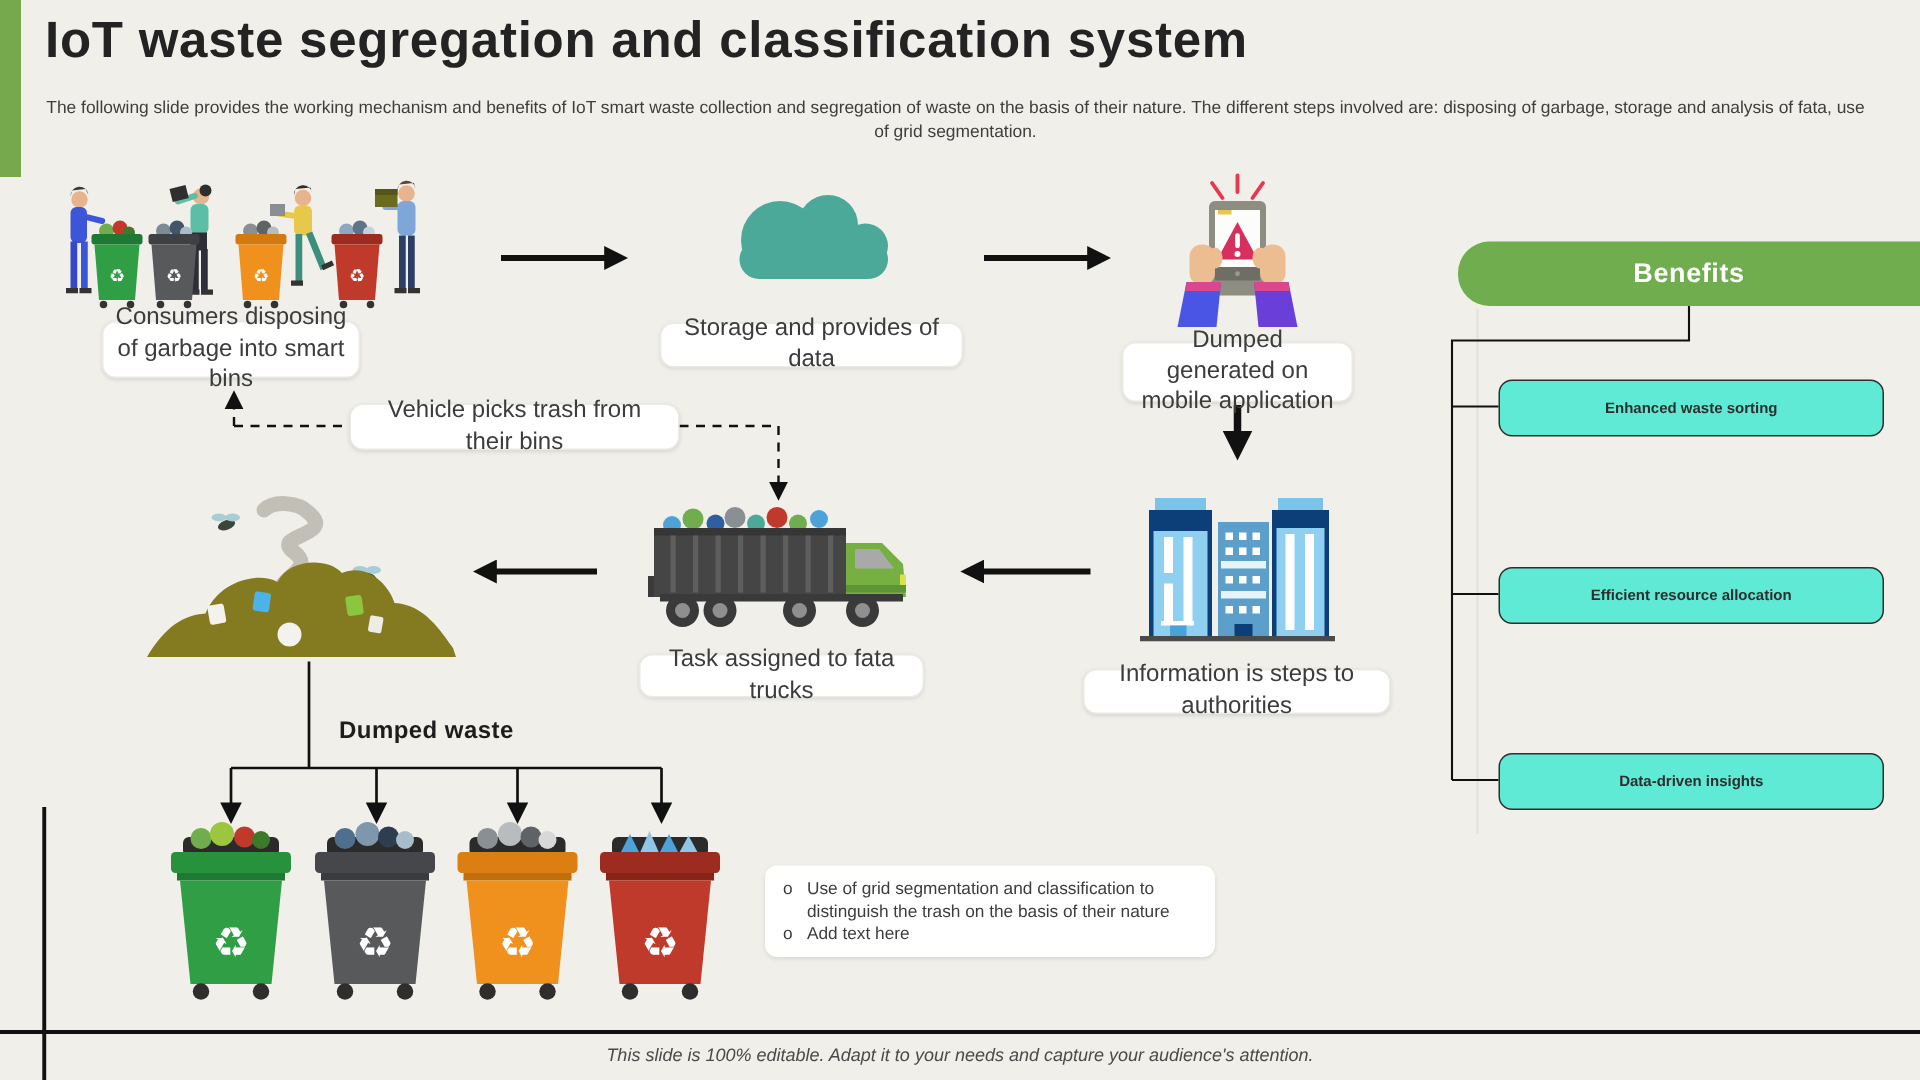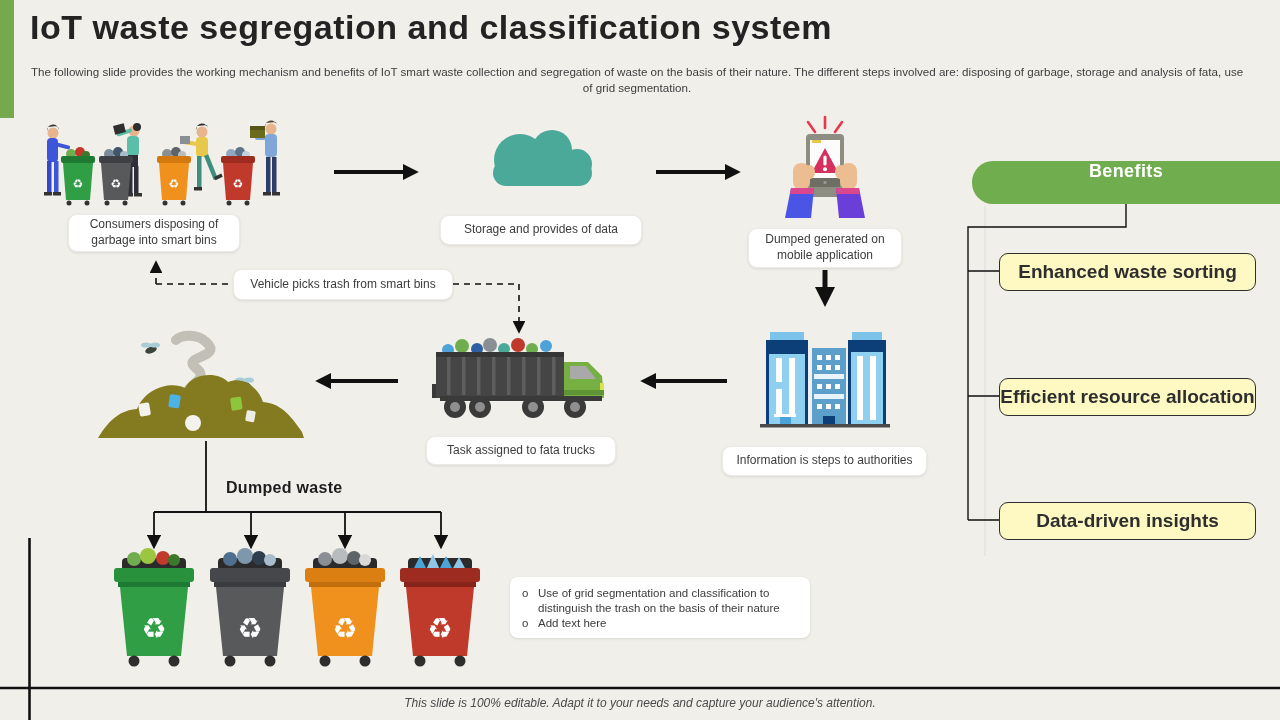--- a/index.html
+++ b/index.html
@@ -15,36 +15,36 @@
     font-size:34px;font-weight:800;color:#232323;letter-spacing:.5px;
   }
   .subtitle{
     left:28px;top:64px;width:1218px;
     font-size:11.6px;line-height:1.35;color:#3E3E3E;text-align:center;
   }
   .label-box{
     position:absolute;background:#FFFFFF;border:1px solid #ECEAE4;border-radius:9px;
     box-shadow:0 1px 3px rgba(0,0,0,.10);
     display:flex;align-items:center;justify-content:center;text-align:center;
-    font-size:12px;line-height:1.3;color:#3C3C3C;padding:3px 8px;box-sizing:border-box;
+    font-size:16px;line-height:1.3;color:#3C3C3C;padding:3px 8px;box-sizing:border-box;
   }
   .dumped-label{
     left:226px;top:468px;width:180px;
     font-size:16px;font-weight:800;color:#1D1D1D;letter-spacing:.3px;margin-top:11px;
   }
   .benefits-header{
     left:972px;top:161px;width:308px;height:43px;background:#6FAD4E;
-    border-radius:21px 0 0 21px;display:flex;justify-content:center;
+    border-radius:21px 0 0 21px;display:flex;align-items:center;justify-content:center;
     color:#FFFFFF;font-size:18px;font-weight:800;letter-spacing:.4px;
   }
   .benefit-box{
-    position:absolute;left:999px;width:255px;height:36px;background:#fef9c3;
+    position:absolute;left:999px;width:255px;height:36px;background:#5eead4;
     border:1.3px solid #2E2E2E;border-radius:9px;
     display:flex;align-items:center;justify-content:center;
-    font-size:19px;font-weight:700;color:#2E2E2E;
+    font-size:10px;font-weight:700;color:#2E2E2E;
   }
   .notes-box{
     left:510px;top:577px;width:300px;height:61px;background:#FFFFFF;
     border-radius:8px;box-shadow:0 1px 3px rgba(0,0,0,.10);
     padding:9px 12px;box-sizing:border-box;
     font-size:11.5px;color:#3C3C3C;line-height:1.3;
   }
   .note-row{display:flex;align-items:flex-start;}
   .note-marker{width:16px;flex:0 0 16px;}
   .footer-text{
@@ -386,21 +386,21 @@
 
   <path d="M1126,204 L1126,227 L968,227 L968,520 M968,271 L999,271 M968,396 L999,396 M968,520 L999,520" stroke="#111" stroke-width="1.4" fill="none"></path>
 
   <line x1="0" y1="688" x2="1280" y2="688" stroke="#111" stroke-width="2.6"></line>
   <line x1="29.5" y1="538" x2="29.5" y2="720" stroke="#111" stroke-width="2.6"></line>
 </svg>
 
 <div class="label-box" style="left:68px;top:214px;width:172px;height:38px">Consumers disposing of garbage into smart bins</div>
 <div class="label-box" style="left:440px;top:215px;width:202px;height:30px">Storage and provides of data</div>
 <div class="label-box" style="left:748px;top:228px;width:154px;height:40px">Dumped generated on mobile application</div>
-<div class="label-box" style="left:233px;top:269px;width:220px;height:31px">Vehicle picks trash from smart bins</div>
+<div class="label-box" style="left:233px;top:269px;width:220px;height:31px">Vehicle picks trash from their bins</div>
 <div class="label-box" style="left:722px;top:446px;width:205px;height:30px">Information is steps to authorities</div>
 <div class="label-box" style="left:426px;top:436px;width:190px;height:29px">Task assigned to fata trucks</div>
 <div class="abs dumped-label">Dumped waste</div>
 
 <div class="abs benefits-header">
   <span>Benefits</span>
 </div>
 <div class="benefit-box" style="top:253px">Enhanced waste sorting</div>
 <div class="benefit-box" style="top:378px">Efficient resource allocation</div>
 <div class="benefit-box" style="top:502px">Data-driven insights</div>

